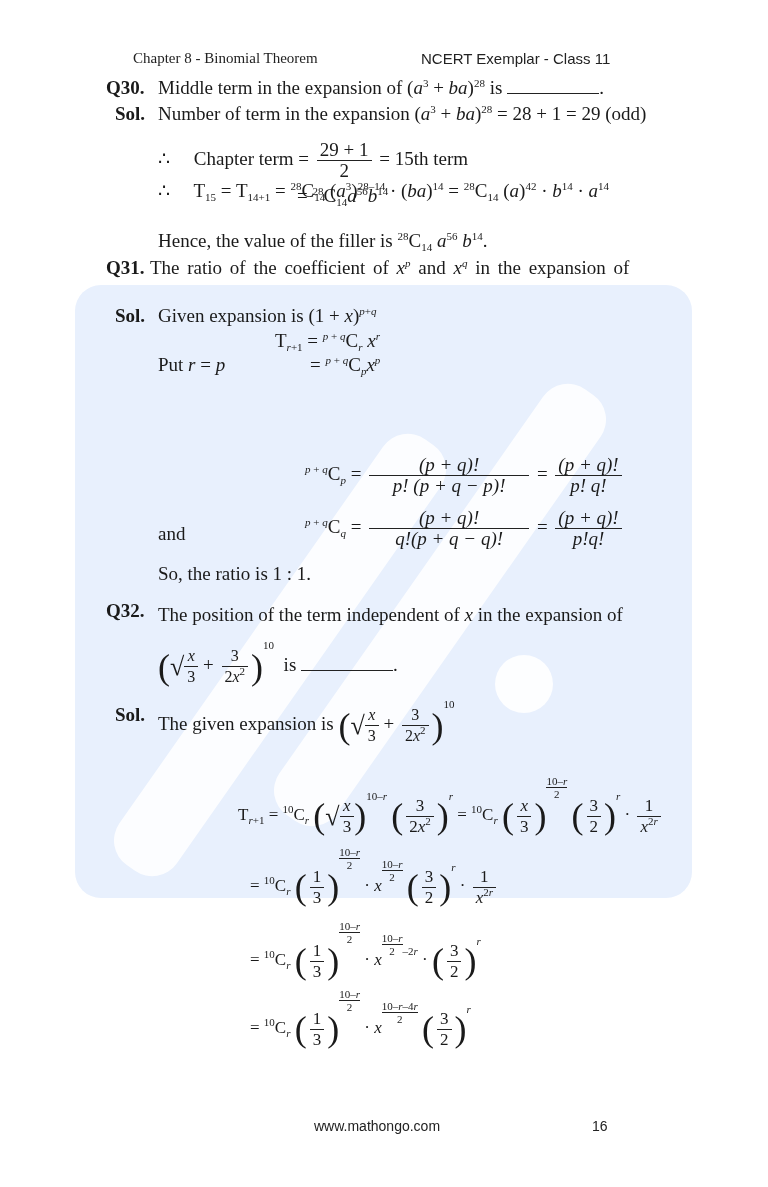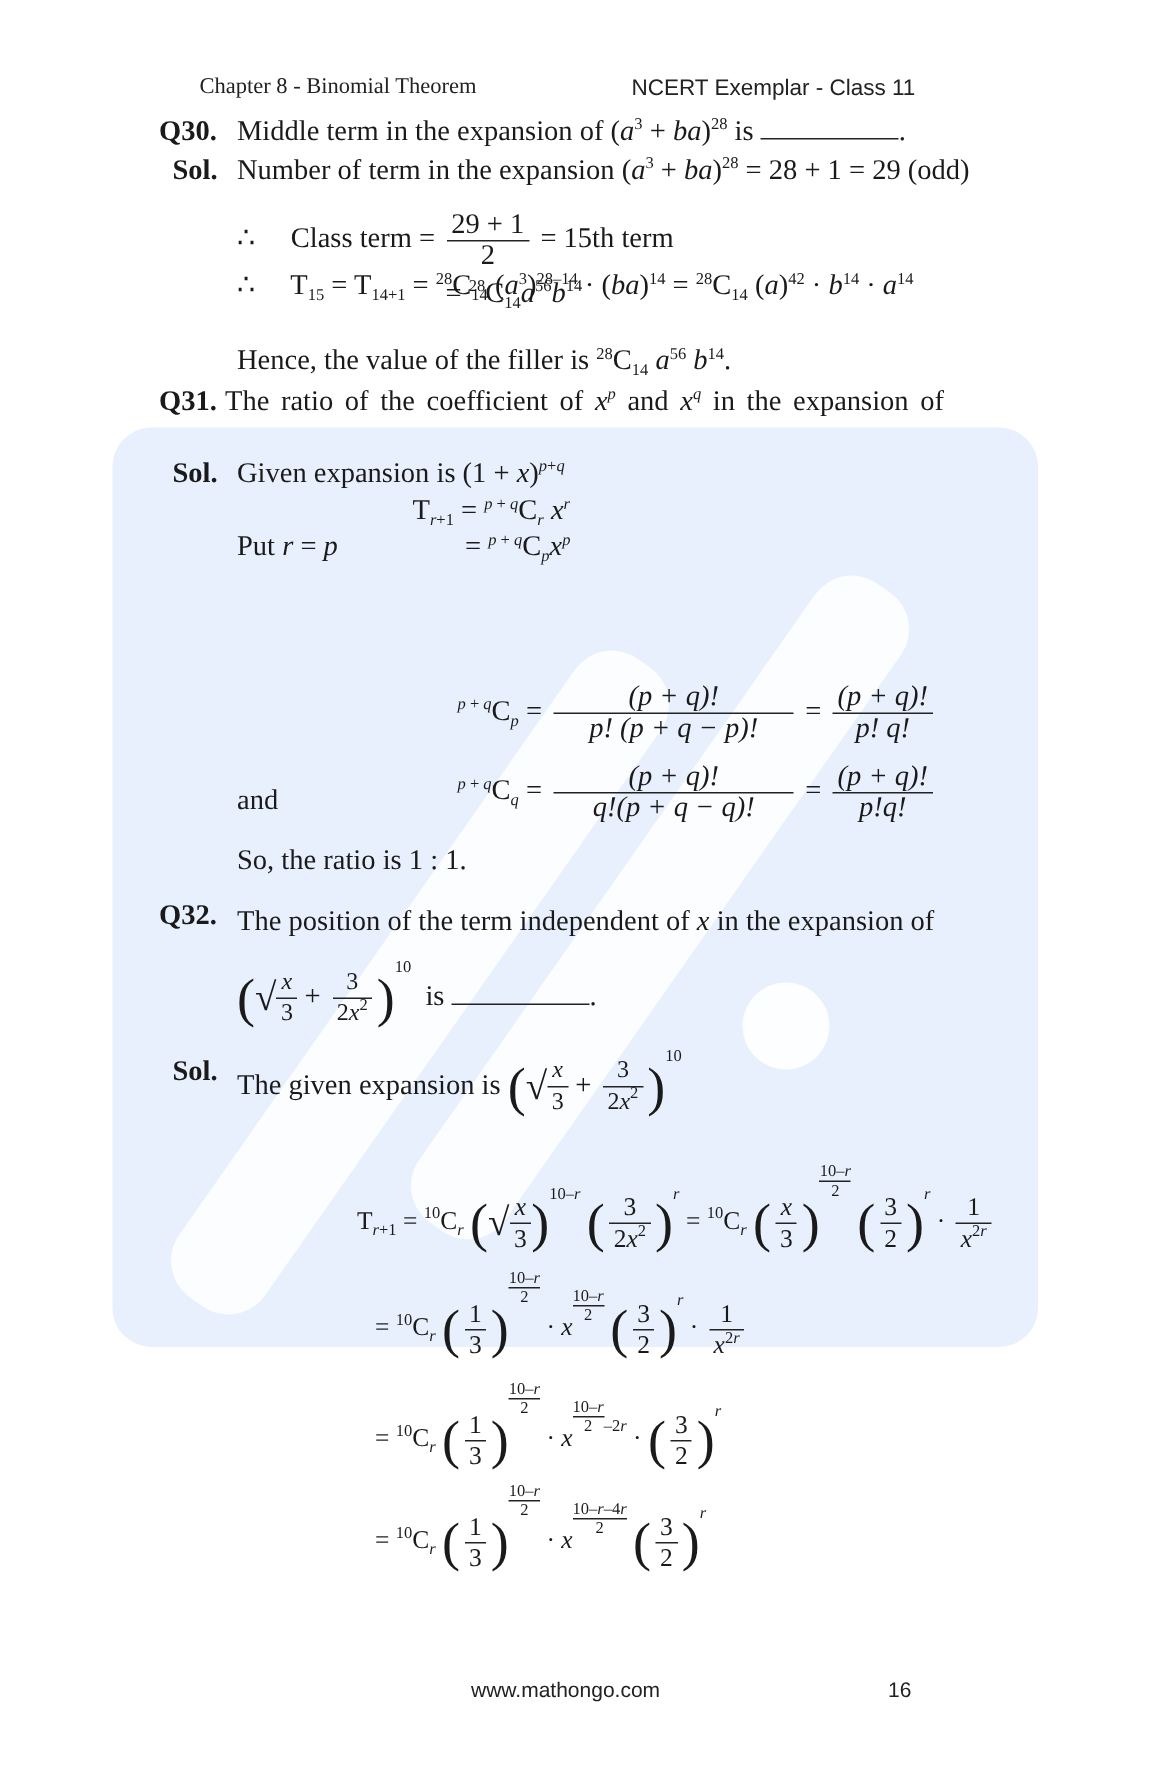--- a/index.html
+++ b/index.html
@@ -53,21 +53,21 @@
   <div class="line" style="left:158px; top:77px;">
     Middle term in the expansion of (<i>a</i><sup>3</sup> + <i>ba</i>)<sup>28</sup> is <span class="blank"></span>.
   </div>
 
   <span class="qlabel" style="left:115px; top:103px;">Sol.</span>
   <div class="line" style="left:158px; top:103px;">
     Number of term in the expansion (<i>a</i><sup>3</sup> + <i>ba</i>)<sup>28</sup> = 28 + 1 = 29 (odd)
   </div>
 
   <div class="line" style="left:158px; top:140px;">
-    ∴&nbsp;&nbsp;&nbsp;&nbsp; <span>Class term =</span>
+    ∴&nbsp;&nbsp;&nbsp;&nbsp; <span>Chapter term =</span>
     <span class="frac"><span class="num">29 + 1</span><span class="den">2</span></span>
     <span>= 15th term</span>
   </div>
 
   <div class="line" style="left:158px; top:180px;">
     ∴&nbsp;&nbsp;&nbsp;&nbsp; T<sub>15</sub> = T<sub>14+1</sub> = <sup>28</sup>C<sub>14</sub> (<i>a</i><sup>3</sup>)<sup>28–14</sup> · (<i>ba</i>)<sup>14</sup> = <sup>28</sup>C<sub>14</sub> (<i>a</i>)<sup>42</sup> · <i>b</i><sup>14</sup> · <i>a</i><sup>14</sup>
   </div>
   <div class="line" style="left:297px; top:185px;">
     = <sup>28</sup>C<sub>14</sub><i>a</i><sup>56</sup><i>b</i><sup>14</sup>
   </div>

